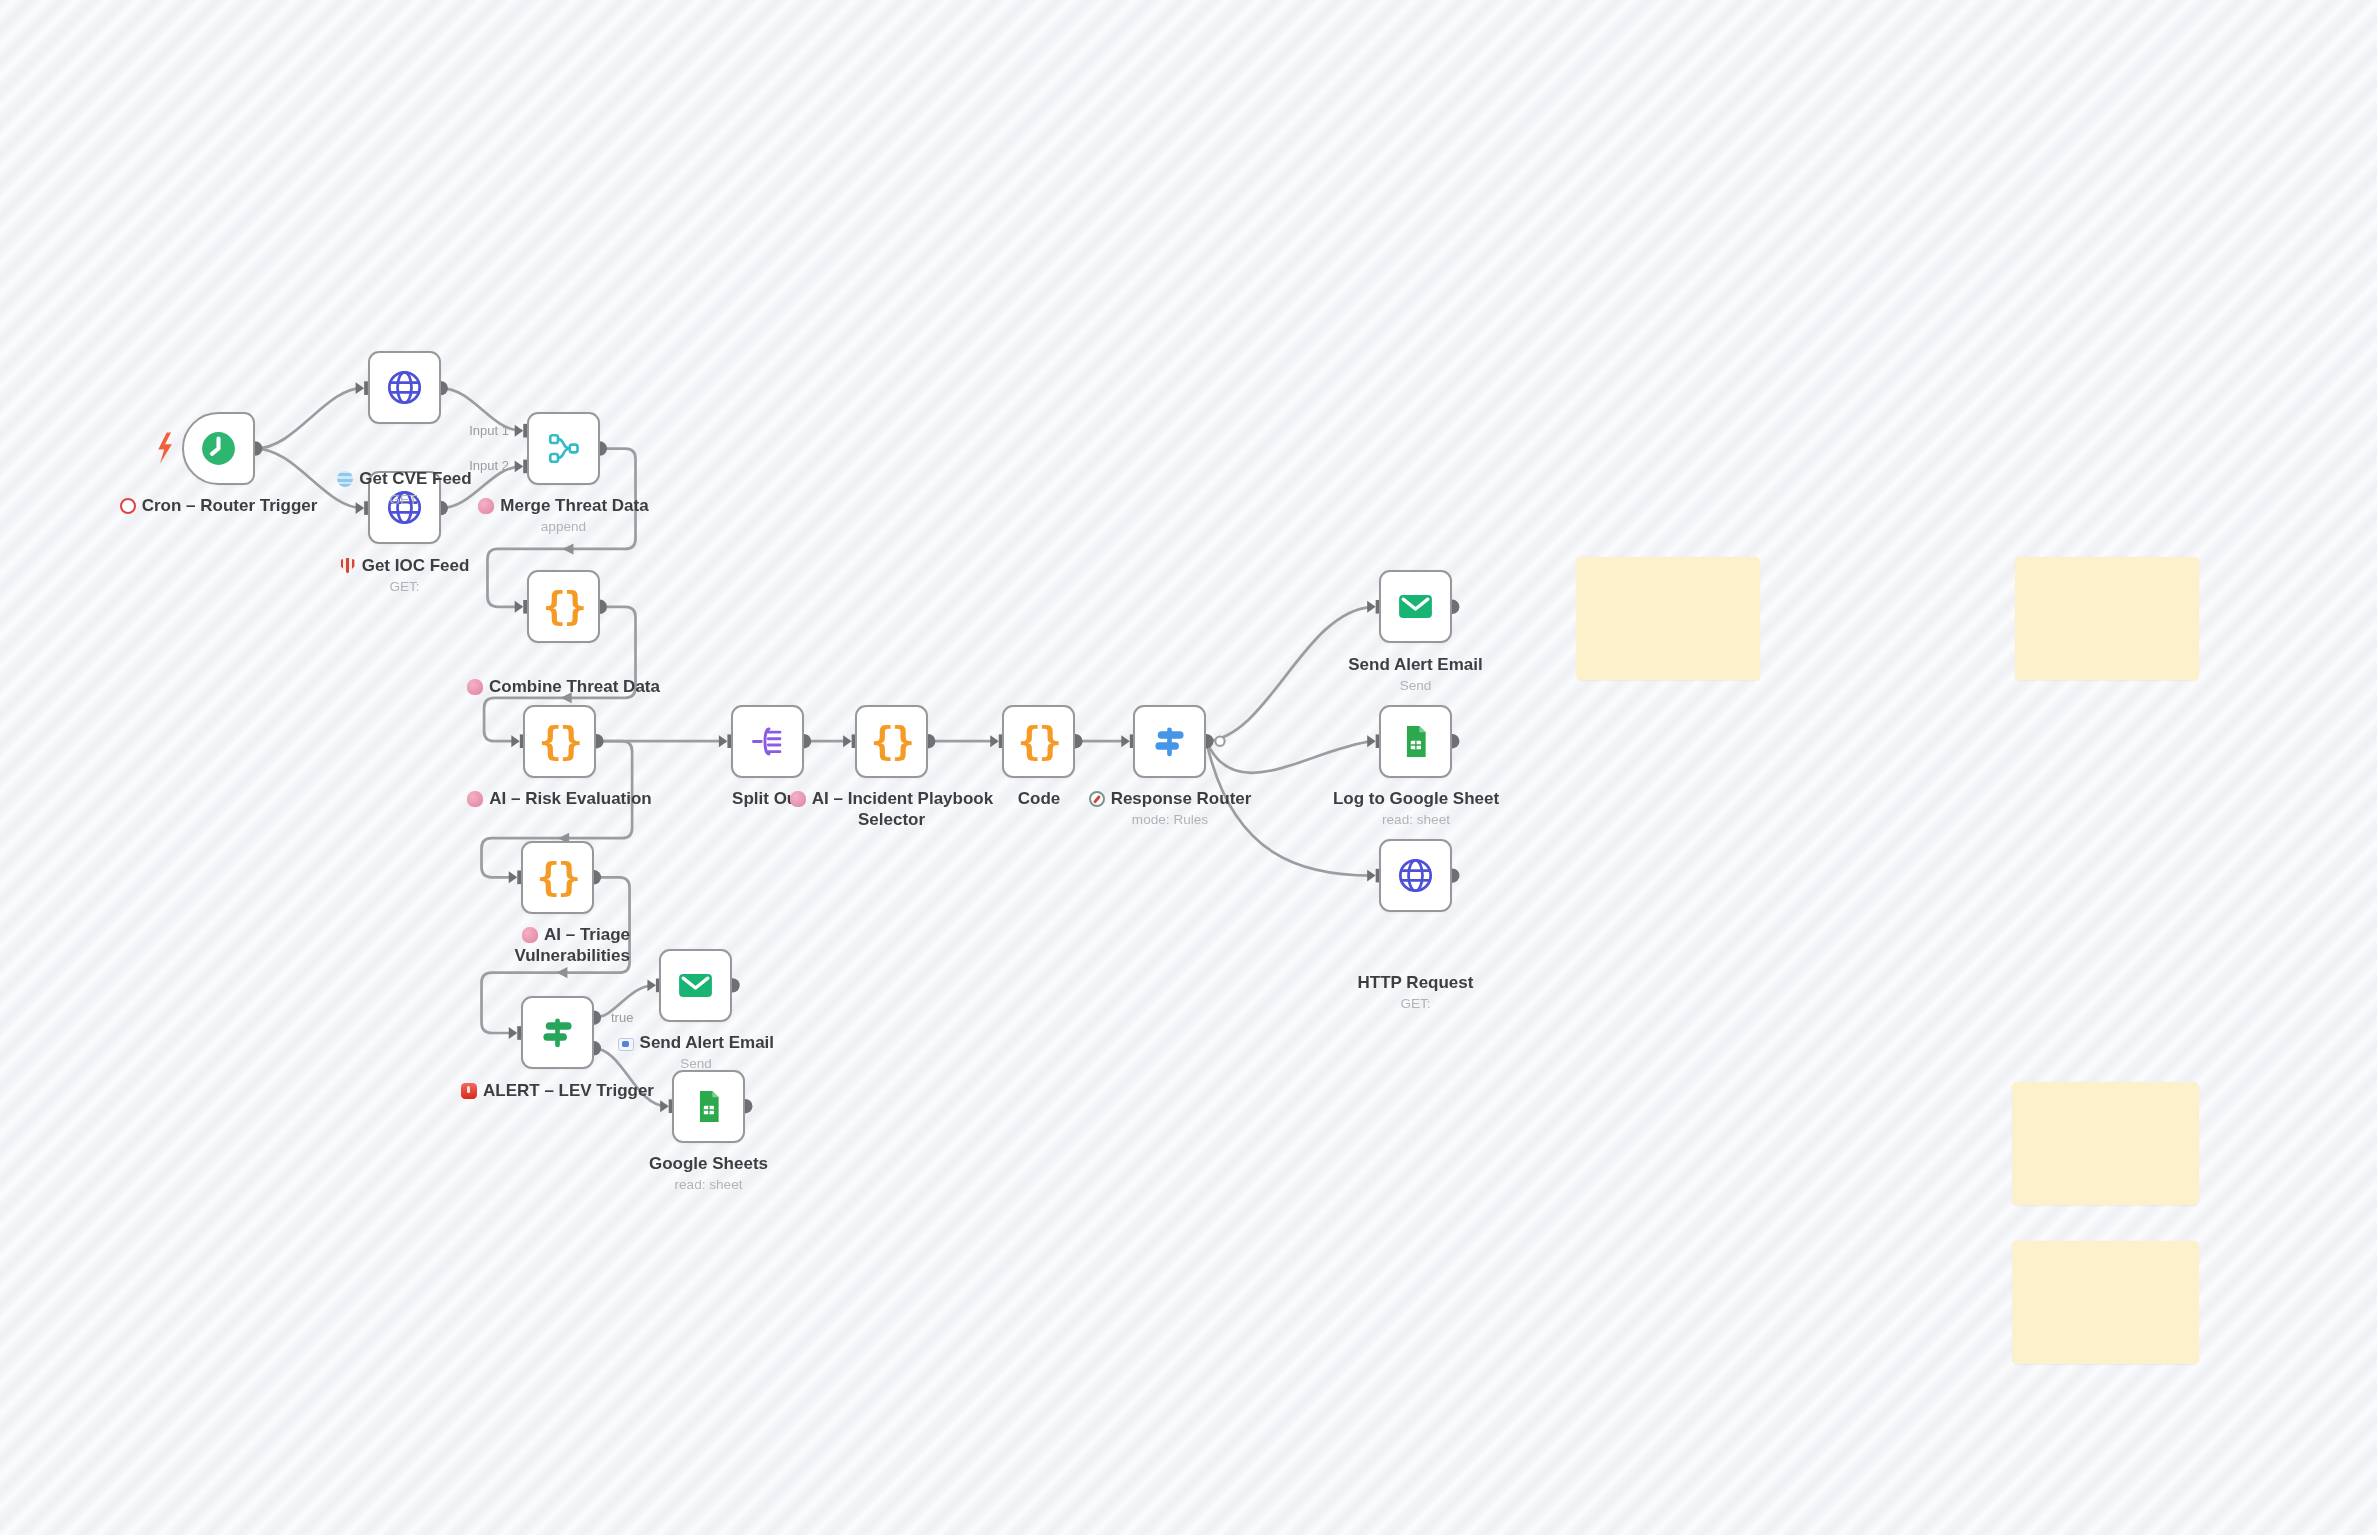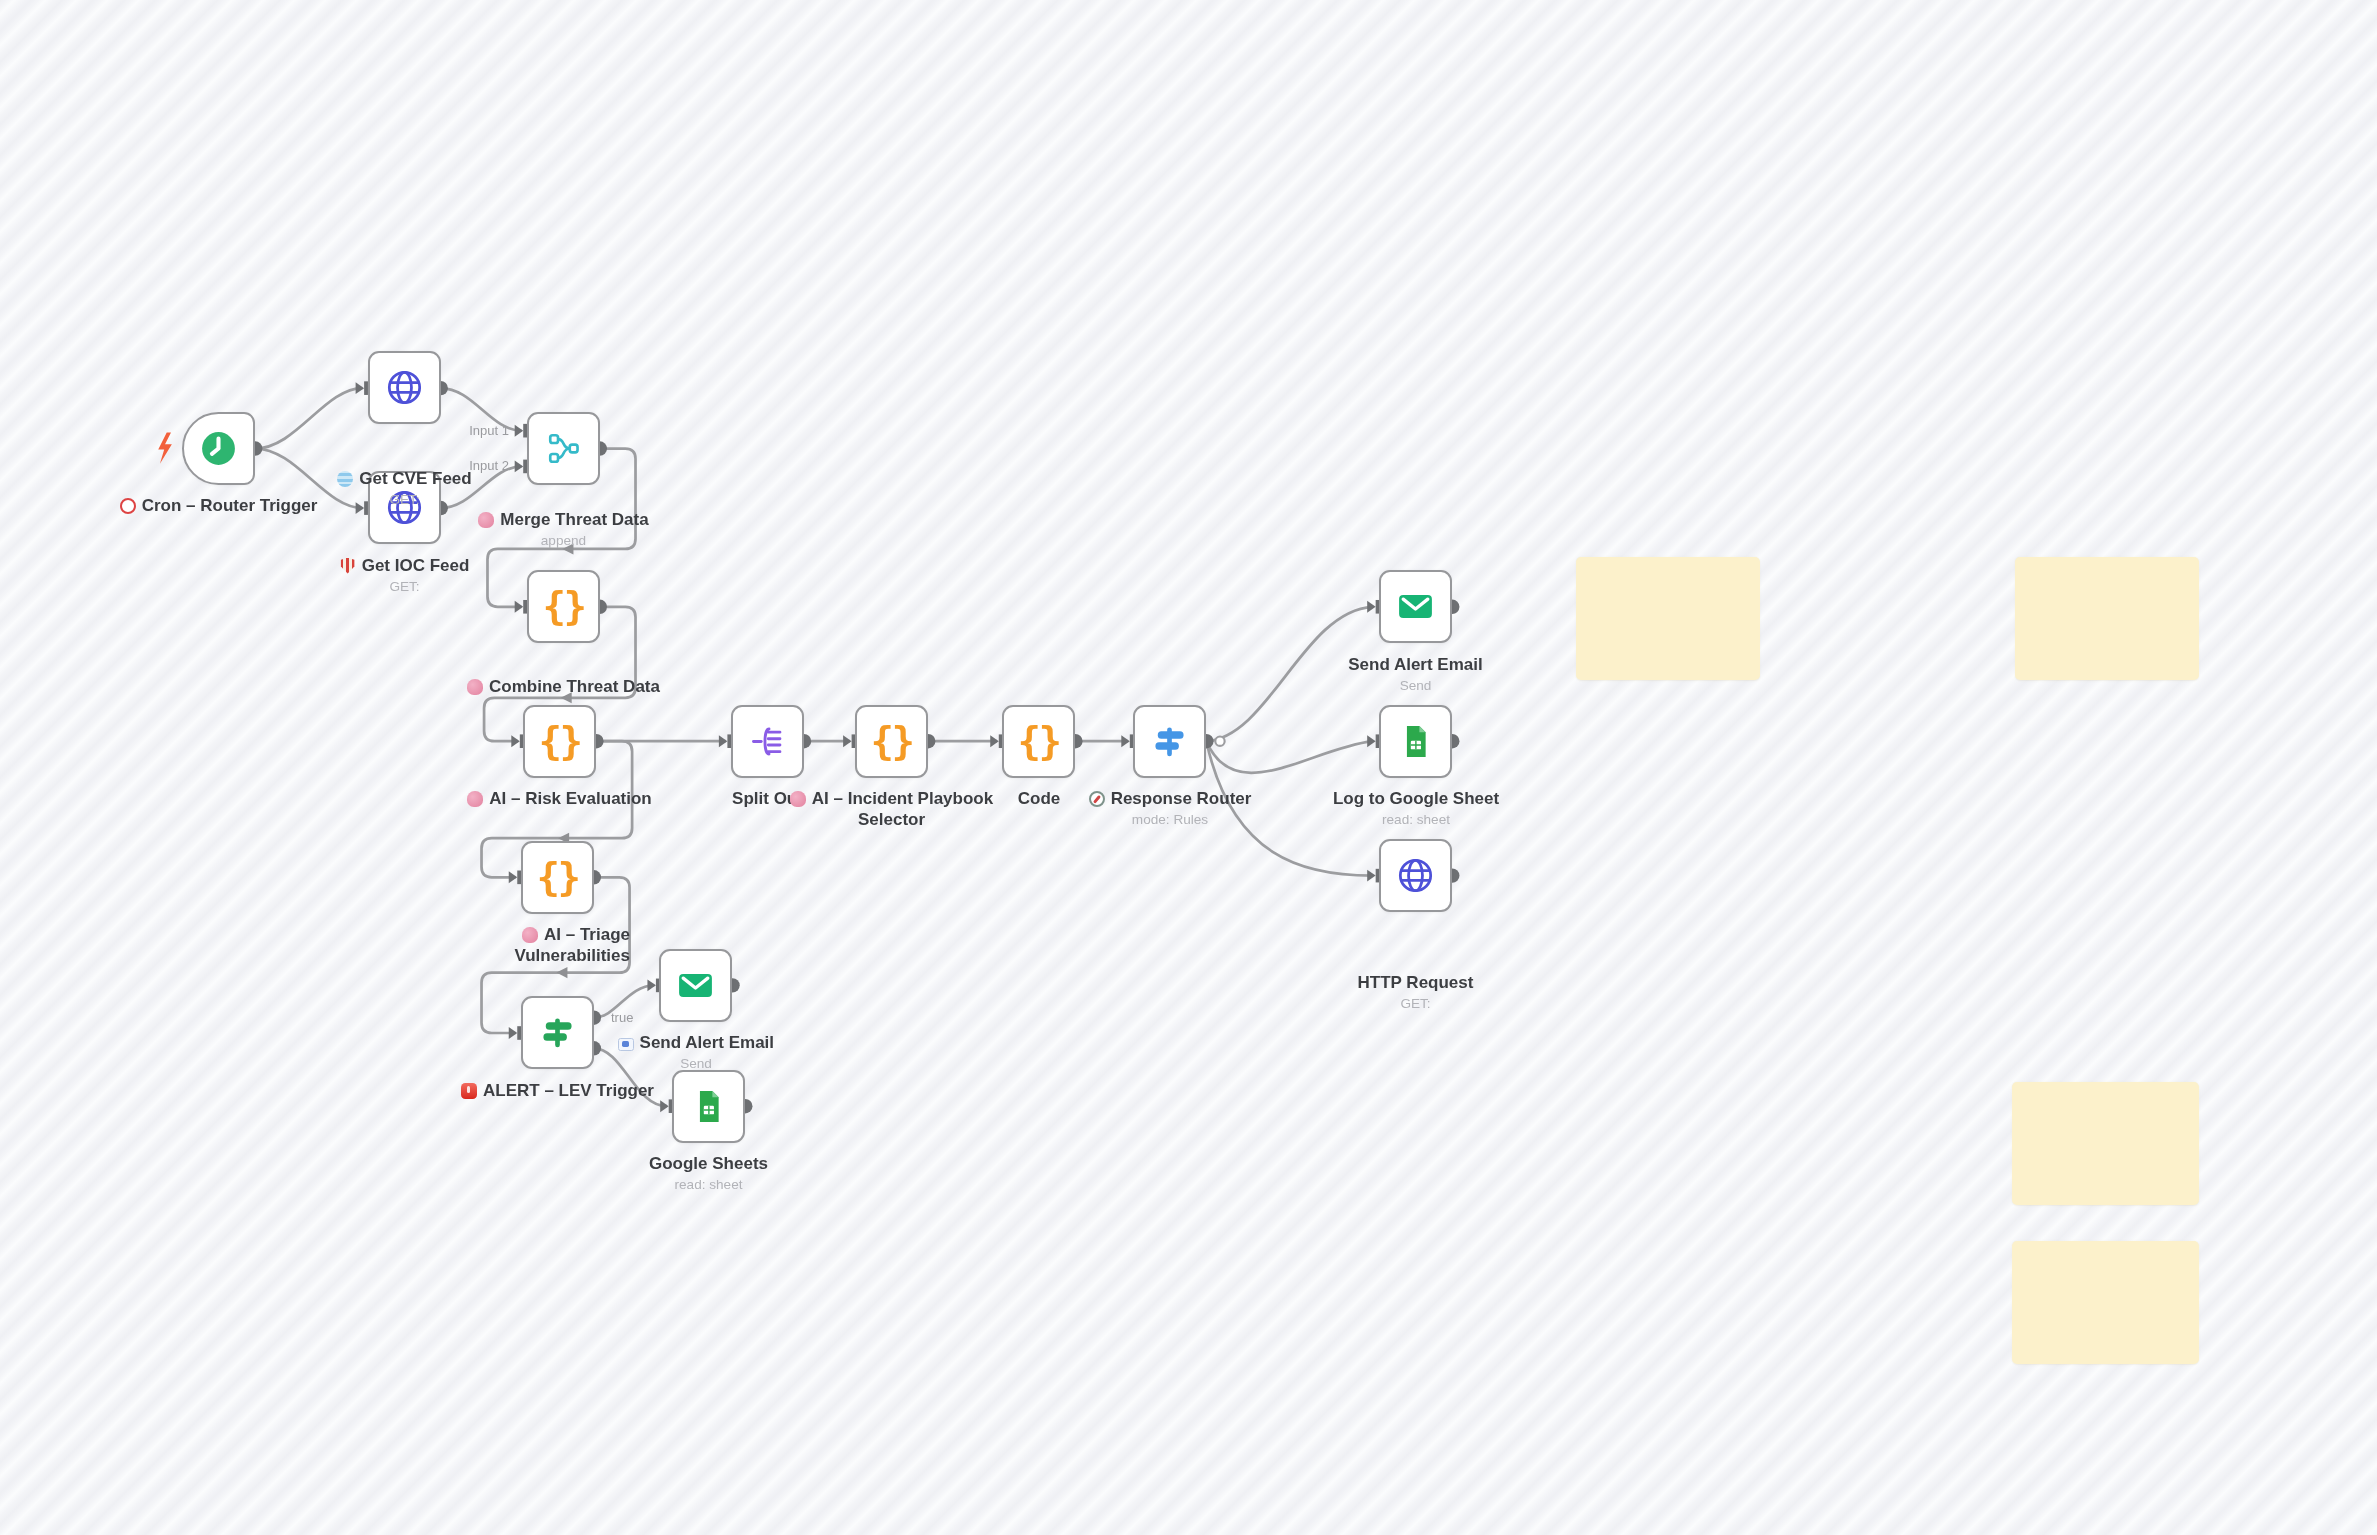--- a/index.html
+++ b/index.html
@@ -291,21 +291,21 @@
       <span class="mi mi-globe"></span><span class="nm">Get CVE Feed</span>
     </div>
     <div class="node-subtitle">GET:</div>
   </div>
       <div class="node-label" style="left: 294px; top: 555px; width: 221px;">
     <div class="node-name-line">
       <span class="mi mi-shield"></span><span class="nm">Get IOC Feed</span>
     </div>
     <div class="node-subtitle">GET:</div>
   </div>
-      <div class="node-label" style="left: 436px; top: 509px; width: 255px;">
+      <div class="node-label" style="left: 436px; top: 495px; width: 255px;">
     <div class="node-name-line">
       <span class="mi mi-brain"></span><span class="nm">Merge Threat Data</span>
     </div>
     <div class="node-subtitle">append</div>
   </div>
       <div class="port-label" style="left: 443px; top: 424px; width: 66px; text-align: right;">Input 1</div>
       <div class="port-label" style="left: 443px; top: 459px; width: 66px; text-align: right;">Input 2</div>
       <div class="node-label" style="left: 436px; top: 654px; width: 255px; margin-top: 22px;">
     <div class="node-name-line">
       <span class="mi mi-brain"></span><span class="nm">Combine Threat Data</span>

